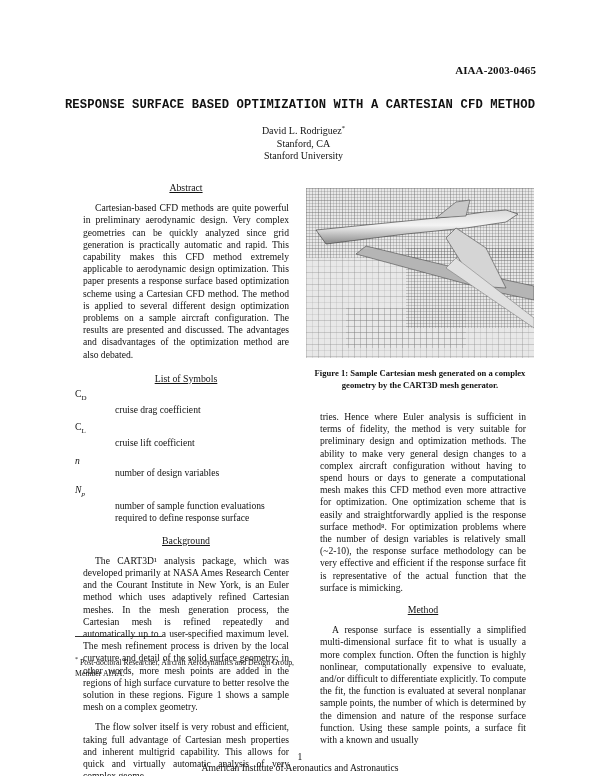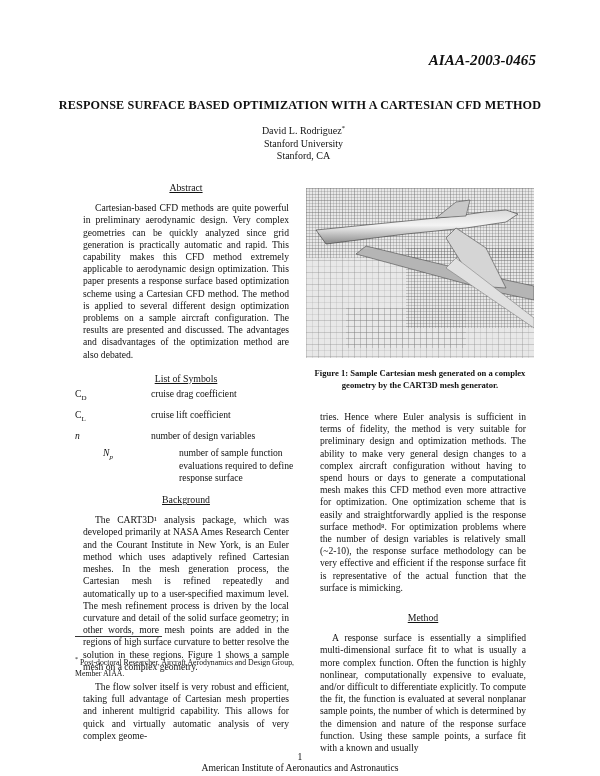--- a/index.html
+++ b/index.html
@@ -1,43 +1,43 @@
 <!DOCTYPE html>
 <html><head>
 <meta charset="utf-8">
 <style>
   html, body { margin: 0; padding: 0; background: #ffffff; }
   body {
     width: 600px; height: 776px; position: relative; overflow: hidden;
     font-family: "Liberation Serif", "DejaVu Serif", serif; color: #111;
   }
   .report-number {
-    position: absolute; right: 64px; top: 52px;
-    font-weight: bold; font-size: 15px; letter-spacing: 0.1px; font-style: italic;
+    position: absolute; right: 64px; top: 64px;
+    font-weight: bold; font-size: 11px; letter-spacing: 0.1px;
   }
   .title {
     position: absolute; left: 0; right: 0; top: 98px; text-align: center;
-    font-weight: bold; font-size: 12.2px; letter-spacing: 0.15px;
+    font-weight: bold; font-size: 12.2px; letter-spacing: 0.15px; font-family: Liberation Mono, monospace;
   }
   .author-block {
     position: absolute; left: 7px; right: 0; top: 122px; text-align: center;
     font-size: 10px; line-height: 12.5px;
   }
   .author-block sup { font-size: 7px; }
 
   .col { position: absolute; font-size: 9.6px; line-height: 12.2px; }
   .col-left { left: 75px; width: 222px; }
   .col-right { left: 312px; width: 222px; }
 
   .sec-heading {
     text-align: center; font-size: 9.8px; text-decoration: underline;
     margin: 0 0 3px 0;
   }
   p.para { margin: 8px; text-align: justify; text-indent: 12px; hyphens: auto; }
-  .sym-row { display: flex; margin-bottom: 5px; }
+  .sym-row { display: flex; margin-bottom: 5px; flex-direction: column; }
   .sym-key { width: 36px; flex-shrink: 0; }
   .sym-key sub { font-size: 7px; }
   .sym-val { flex: 1; margin-left: 40px; }
 
   .footnote-rule {
     position: absolute; left: 75px; top: 636px; width: 87px; border-top: 1px solid #333;
   }
   .footnote {
     position: absolute; left: 75px; top: 654px; width: 222px; font-size: 7.8px; line-height: 11px;
   }
@@ -59,22 +59,22 @@
   }
 </style>
 </head>
 <body>
 
 <div class="report-number">AIAA-2003-0465</div>
 <div class="title">RESPONSE SURFACE BASED OPTIMIZATION WITH A CARTESIAN CFD METHOD</div>
 
 <div class="author-block">
   <div><span>David L. Rodriguez</span><sup>*</sup></div>
+  <div>Stanford, CA</div>
   <div>Stanford University</div>
-  <div>Stanford, CA</div>
 </div>
 
 <div class="col col-left" style="top:182px;">
   <div class="sec-heading">Abstract</div>
   <p class="para">Cartesian-based CFD methods are quite powerful in preliminary aerodynamic design. Very complex geometries can be quickly analyzed since grid generation is practically automatic and rapid. This capability makes this CFD method extremely applicable to aerodynamic design optimization. This paper presents a response surface based optimization scheme using a Cartesian CFD method. The method is applied to several different design optimization problems on a sample aircraft configuration. The results are presented and discussed. The advantages and disadvantages of the optimization method are also debated.</p>
 
   <div class="sec-heading" style="margin-top:12px;">List of Symbols</div>
   <div>
     <div class="sym-row">
       <span class="sym-key"><span>C</span><sub>D</sub></span>
@@ -82,21 +82,21 @@
     </div>
     <div class="sym-row">
       <span class="sym-key"><span>C</span><sub>L</sub></span>
       <span class="sym-val">cruise lift coefficient</span>
     </div>
     <div class="sym-row">
       <span class="sym-key" style="font-style:italic;"><span>n</span></span>
       <span class="sym-val">number of design variables</span>
     </div>
     <div class="sym-row">
-      <span class="sym-key" style="font-style:italic;margin-left:28px;"><span>N</span><sub>p</sub></span>
+      <span class="sym-key" style="font-style:italic;"><span>N</span><sub>p</sub></span>
       <span class="sym-val">number of sample function evaluations required to define response surface</span>
     </div>
   </div>
 
   <div class="sec-heading" style="margin-top:10px;">Background</div>
   <p class="para">The CART3D¹ analysis package, which was developed primarily at NASA Ames Research Center and the Courant Institute in New York, is an Euler method which uses adaptively refined Cartesian meshes. In the mesh generation process, the Cartesian mesh is refined repeatedly and automatically up to a user-specified maximum level. The mesh refinement process is driven by the local curvature and detail of the solid surface geometry; in other words, more mesh points are added in the regions of high surface curvature to better resolve the solution in these regions. Figure 1 shows a sample mesh on a complex geometry.</p>
   <p class="para" style="margin-top:2px;">The flow solver itself is very robust and efficient, taking full advantage of Cartesian mesh properties and inherent multigrid capability. This allows for quick and virtually automatic analysis of very complex geome-</p>
 </div>
 
 <div class="footnote-rule"></div>
@@ -129,20 +129,20 @@
     <path d="M130 30 L150 14 L164 12 L160 28 Z" fill="#c8c8c8" stroke="#333" stroke-width="0.5"></path>
     <path d="M60 58 L200 92 L228 98 L228 112 L190 104 L50 66 Z" fill="#b5b5b5" stroke="#333" stroke-width="0.5"></path>
     <path d="M150 40 L180 60 L200 100 L170 98 L140 50 Z" fill="#d5d5d5" stroke="#333" stroke-width="0.5"></path>
     <path d="M150 70 L228 130 L228 140 L140 80 Z" fill="#e0e0e0" stroke="#555" stroke-width="0.4"></path>
   </svg>
 </div>
 <div class="fig-caption">Figure 1: Sample Cartesian mesh generated on a complex geometry by the CART3D mesh generator.</div>
 
 <div class="col col-right" style="top:403px;">
   <p class="para" style="text-indent:0;">tries. Hence where Euler analysis is sufficient in terms of fidelity, the method is very suitable for preliminary design and optimization methods. The ability to make very general design changes to a complex aircraft configuration without having to spend hours or days to generate a computational mesh makes this CFD method even more attractive for optimization. One optimization scheme that is easily and straightforwardly applied is the response surface method⁸. For optimization problems where the number of design variables is relatively small (~2-10), the response surface methodology can be very effective and efficient if the response surface fit is representative of the actual function that the surface is mimicking.</p>
-  <div class="sec-heading" style="margin-top:18px;">Method</div>
+  <div class="sec-heading" style="margin-top:10px;">Method</div>
   <p class="para">A response surface is essentially a simplified multi-dimensional surface fit to what is usually a more complex function. Often the function is highly nonlinear, computationally expensive to evaluate, and/or difficult to differentiate explicitly. To compute the fit, the function is evaluated at several nonplanar sample points, the number of which is determined by the dimension and nature of the response surface function. Using these sample points, a surface fit with a known and usually</p>
 </div>
 
 <div class="page-footer">
   <div>1</div>
   <div>American Institute of Aeronautics and Astronautics</div>
 </div>
 
 </body></html>

